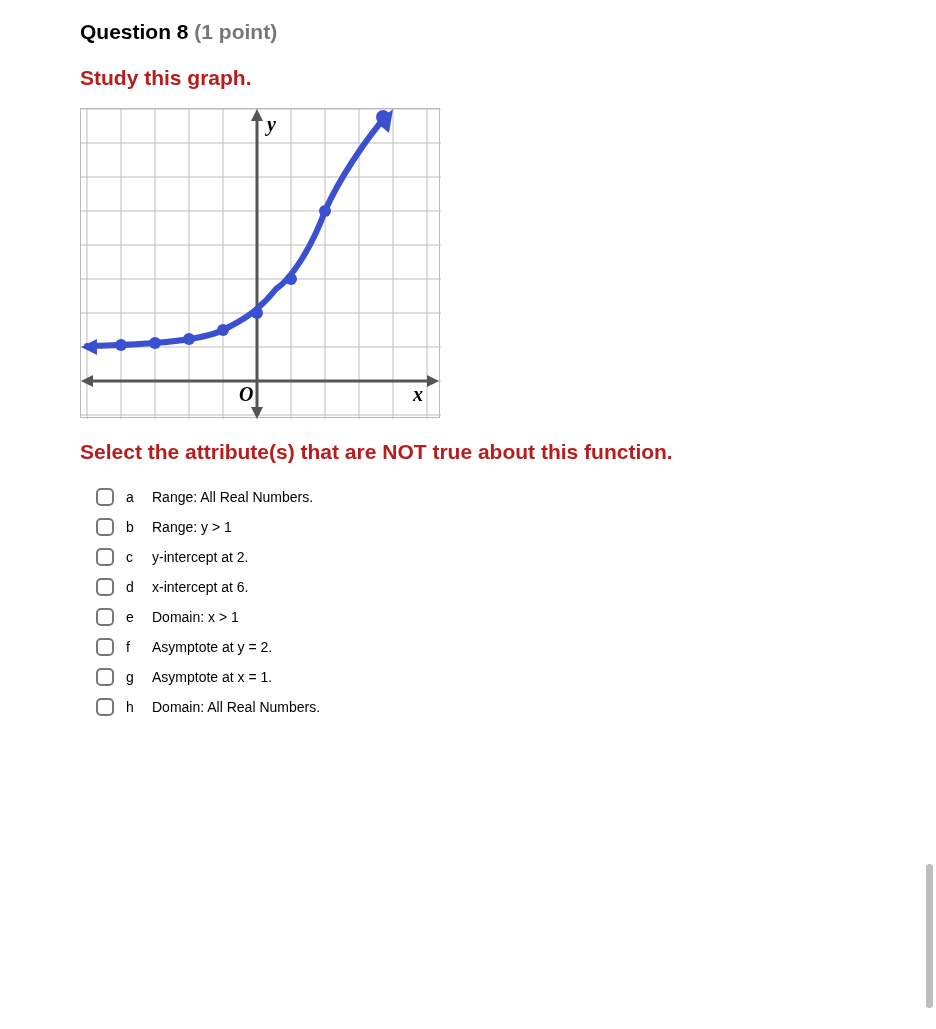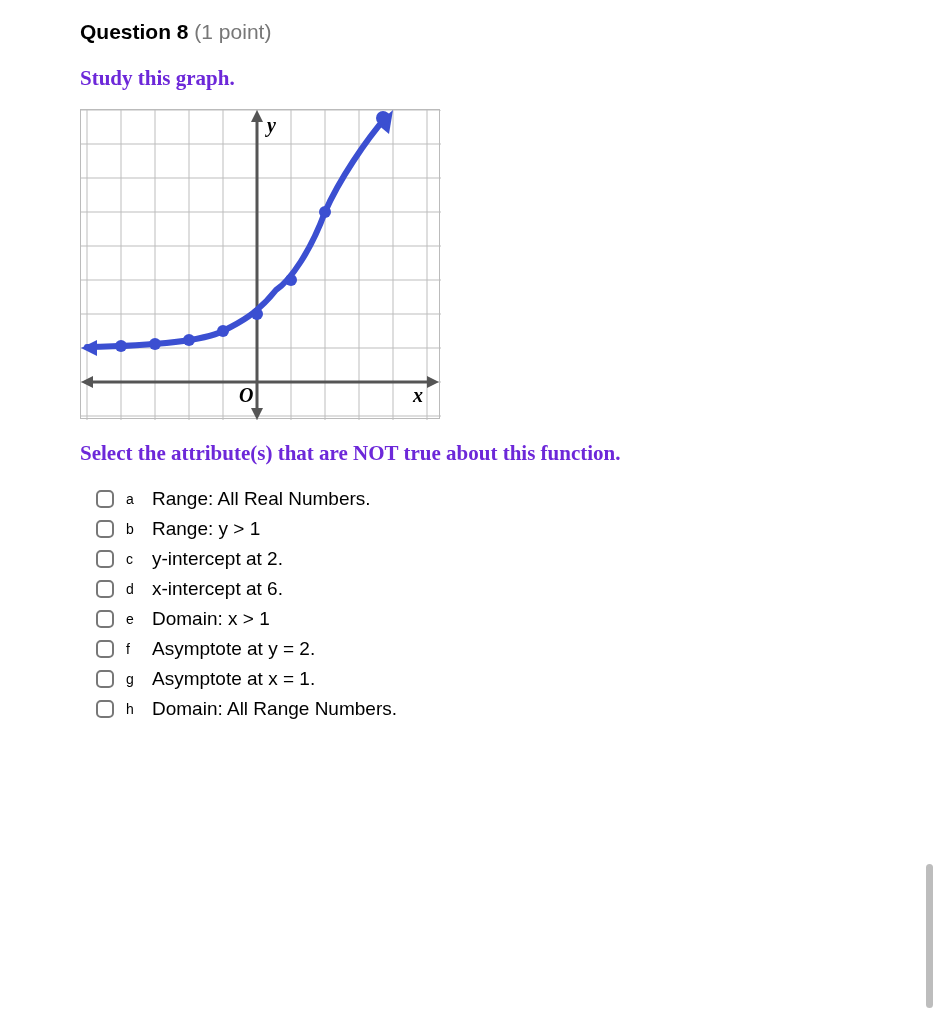--- a/index.html
+++ b/index.html
@@ -15,29 +15,28 @@
     .page {
       padding: 20px 0 40px 80px;
       position: relative;
     }
     .question-heading {
       font-size: 21px;
       font-weight: 700;
       margin: 0 0 22px 0;
     }
     .question-heading .points {
-      font-weight: 400;
+      font-weight: 700;
       color: #777;
     }
     .instruction {
-      color: #6d28d9;
+      color: #b91c1c;
       font-size: 21px;
       font-weight: 700;
       margin: 0 0 18px 0;
-      font-family: Liberation Serif, serif;
     }
     .long-instruction {
       white-space: nowrap;
     }
     .graph-holder {
       border: 1px solid #bbb;
       background: #fff;
       width: 360px;
       height: 310px;
       margin-bottom: 22px;
@@ -61,21 +60,21 @@
       border-radius: 5px;
       flex: 0 0 18px;
       cursor: pointer;
     }
     .option-letter {
       font-size: 14px;
       width: 14px;
       flex: 0 0 14px;
     }
     .option-text {
-      font-size: 19px;
+      font-size: 14px;
     }
     .scrollbar-track {
       position: fixed;
       right: 0;
       top: 0;
       width: 14px;
       height: 100%;
     }
     .scrollbar-thumb {
       position: absolute;
@@ -200,21 +199,21 @@
       <span class="option-text">Asymptote at y = 2.</span>
     </div>
     <div class="option-row">
       <div class="checkbox"></div>
       <span class="option-letter">g</span>
       <span class="option-text">Asymptote at x = 1.</span>
     </div>
     <div class="option-row">
       <div class="checkbox"></div>
       <span class="option-letter">h</span>
-      <span class="option-text">Domain: All Range Numbers.</span>
+      <span class="option-text">Domain: All Real Numbers.</span>
     </div>
   </div>
 
 </div>
 
 <div class="scrollbar-track">
   <div class="scrollbar-thumb"></div>
 </div>
 
 </body></html>

